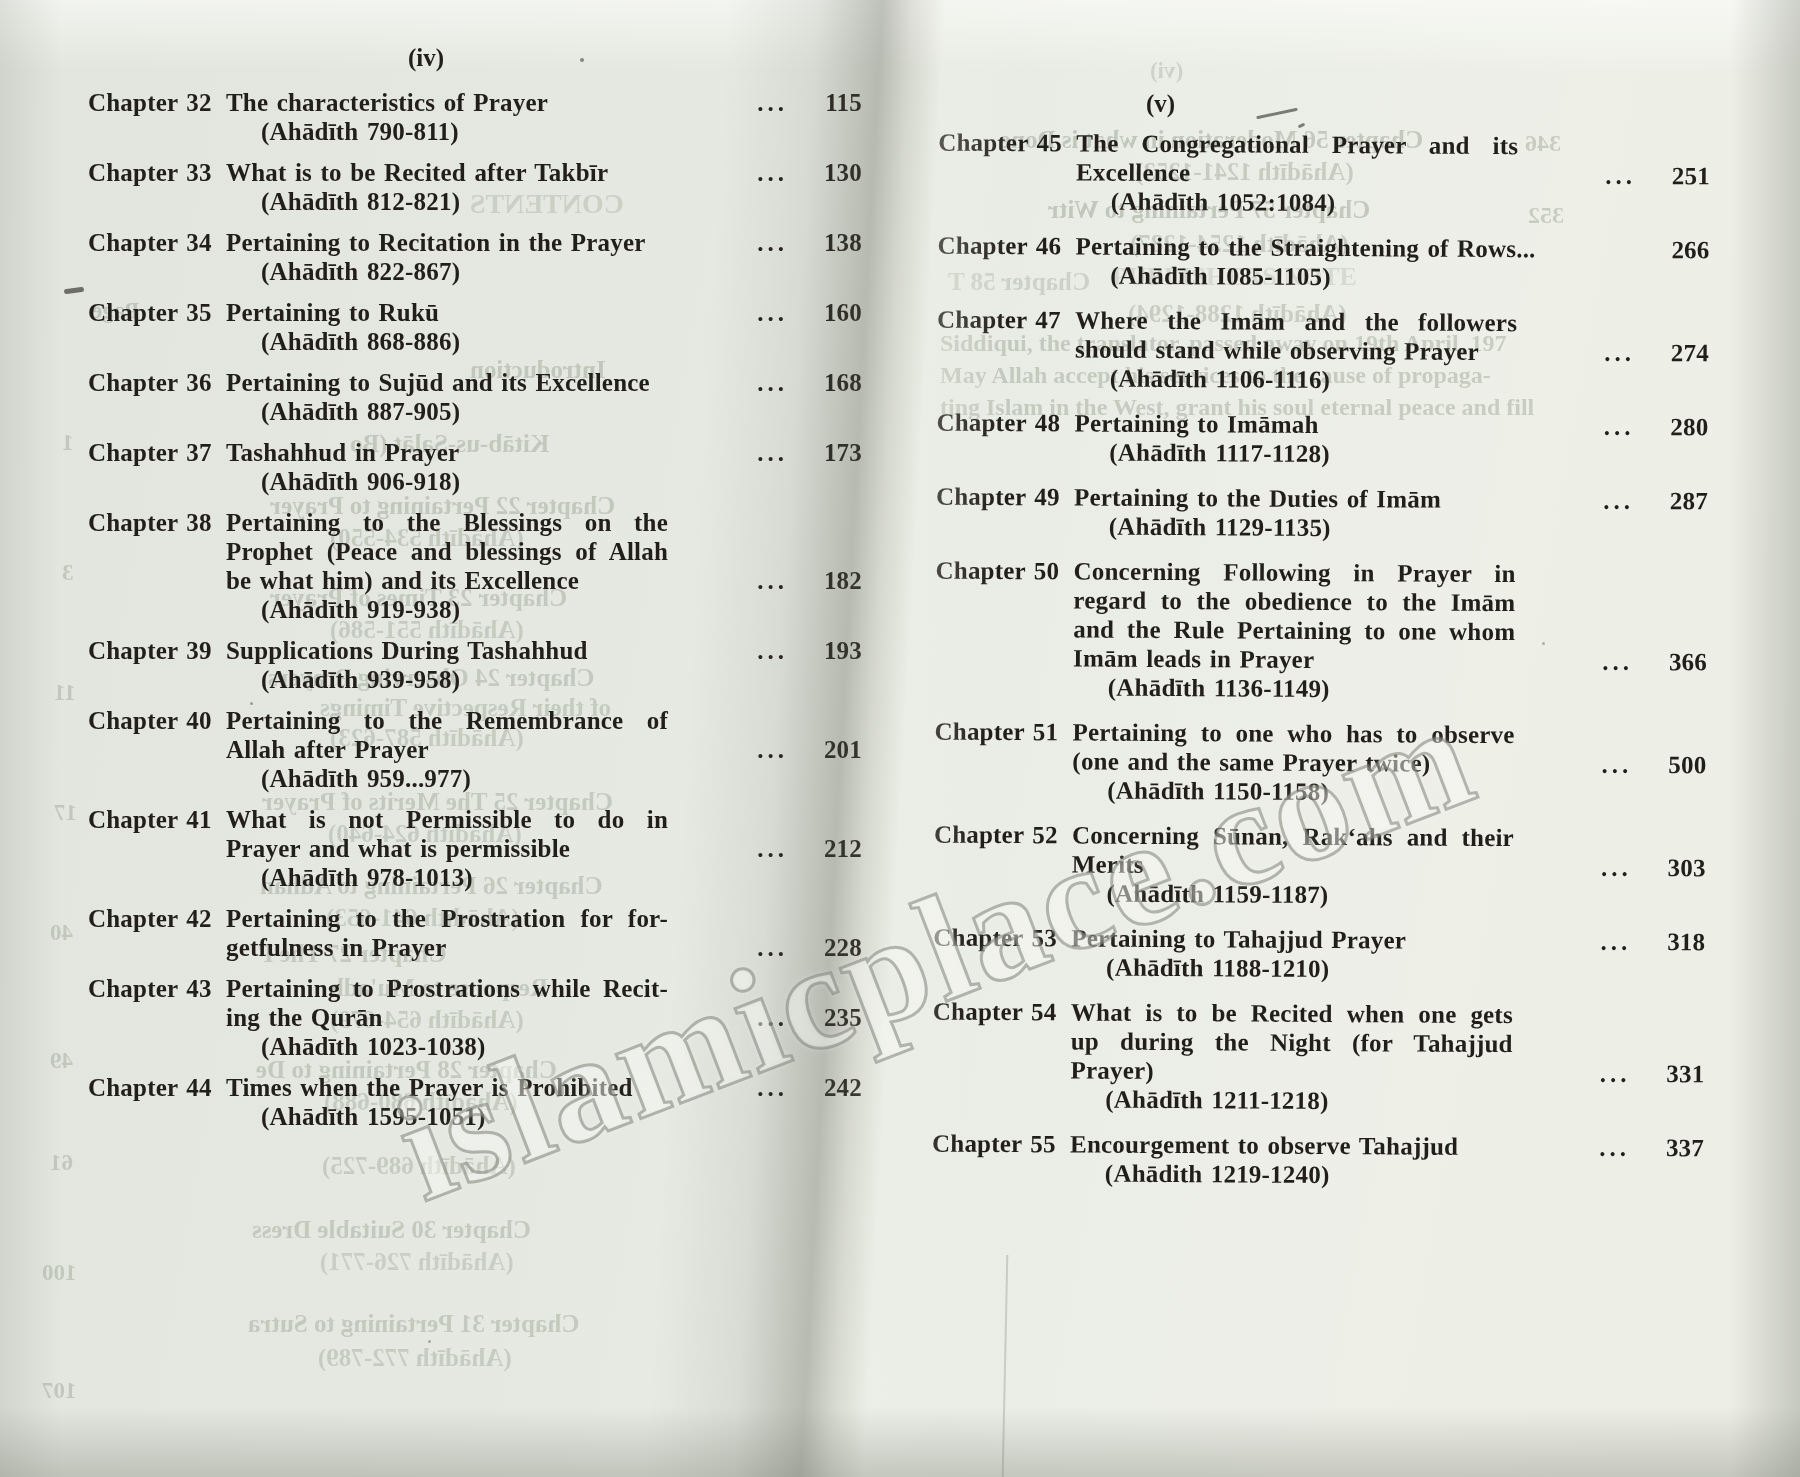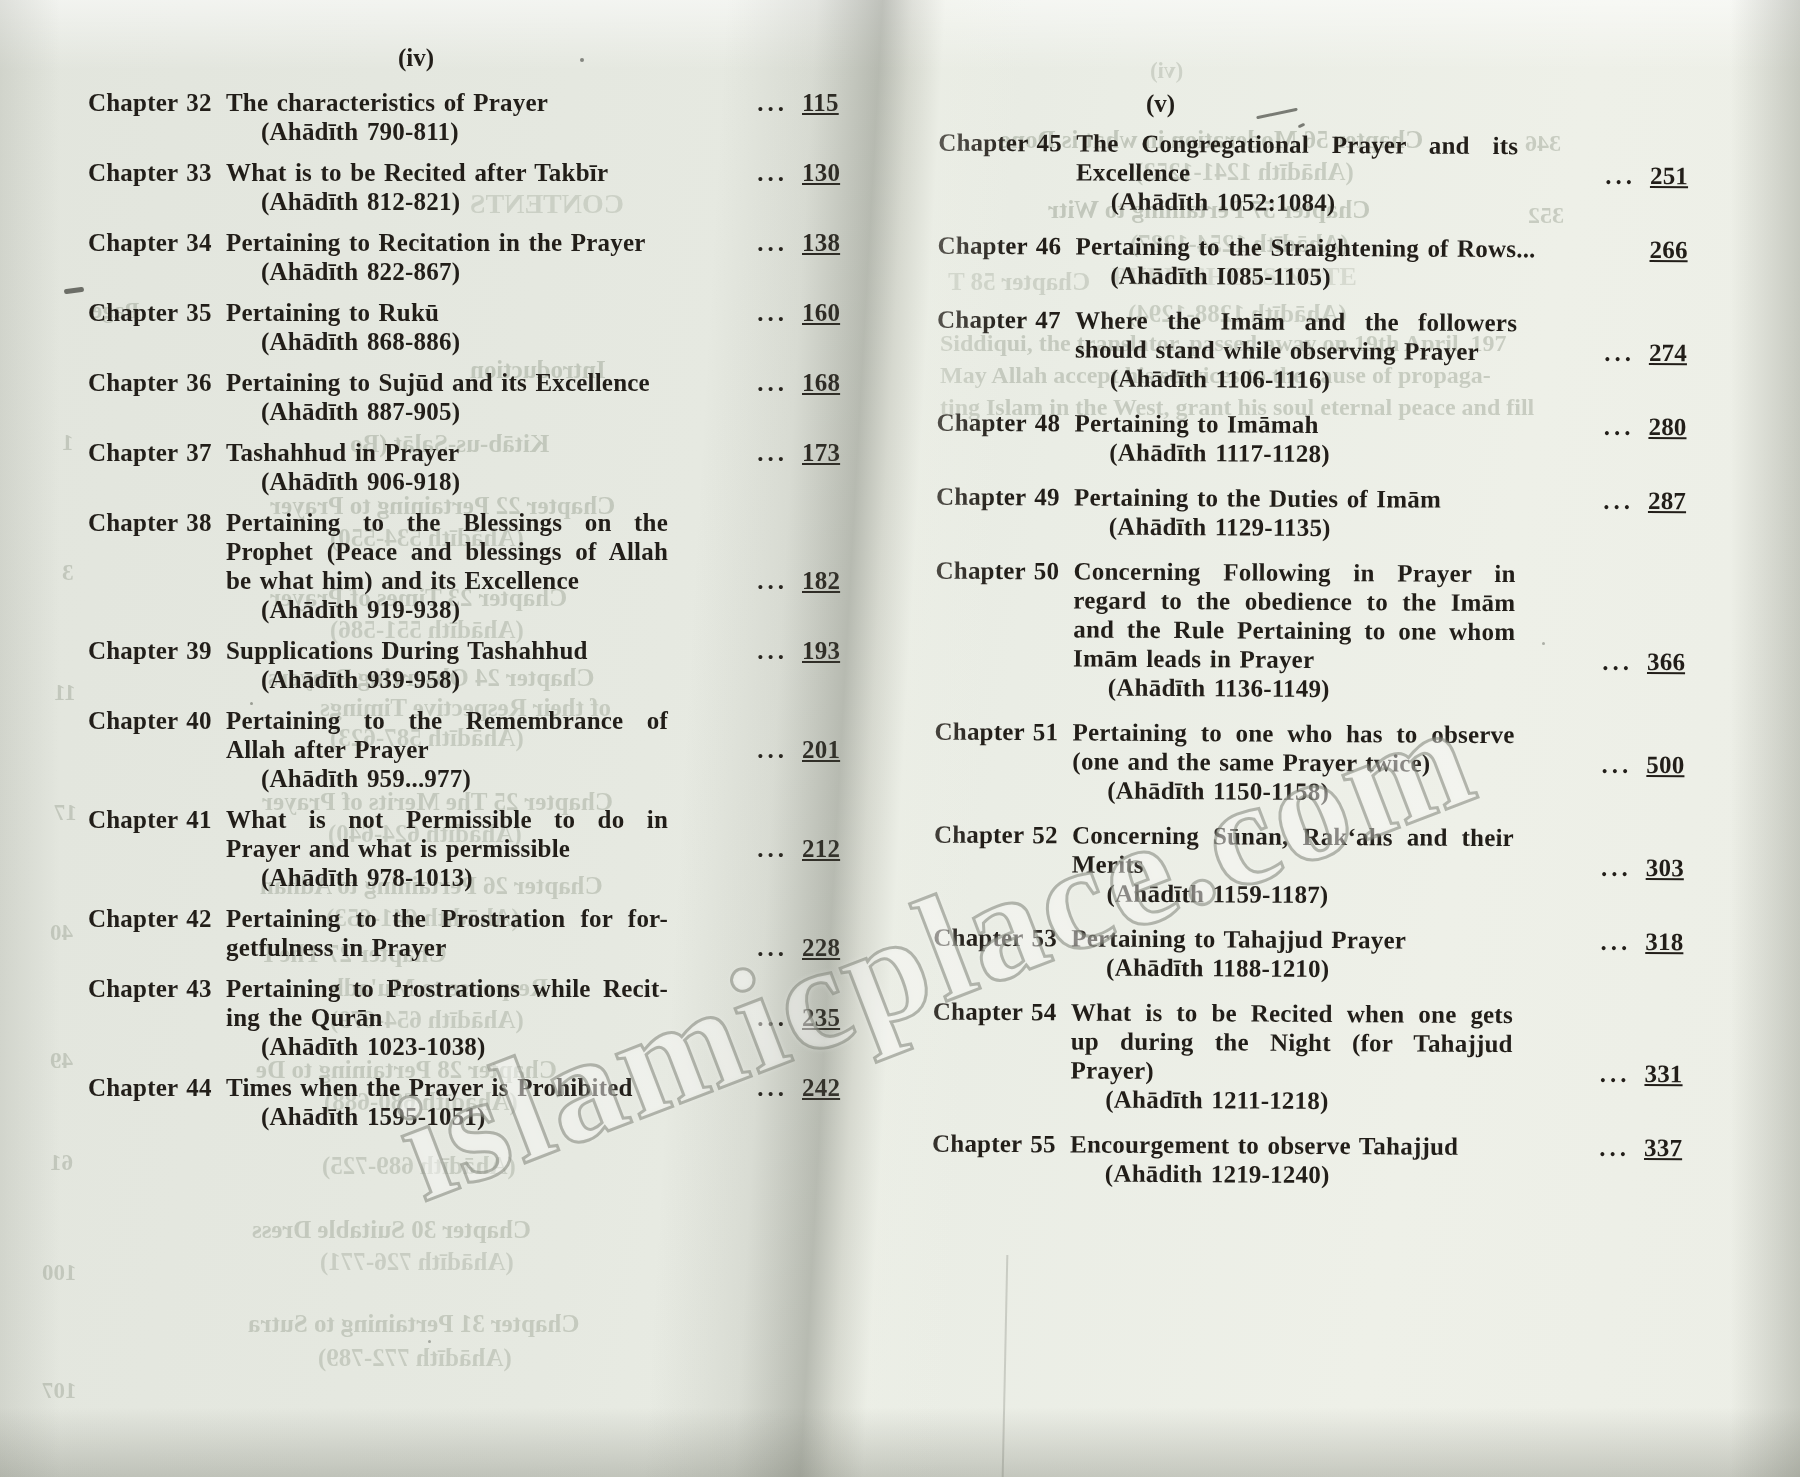--- a/index.html
+++ b/index.html
@@ -20,32 +20,32 @@
     background:linear-gradient(90deg,rgba(130,133,122,.18),rgba(130,133,122,0));pointer-events:none;}
   .spine{position:absolute;left:730px;top:-60px;width:300px;height:1640px;
     transform:rotate(3.2deg);transform-origin:top center;pointer-events:none;
     background:linear-gradient(90deg,rgba(120,122,110,0) 0%,rgba(105,108,96,.12) 30%,rgba(88,92,80,.34) 52%,rgba(140,140,125,.20) 62%,rgba(240,242,233,.28) 73%,rgba(120,122,110,0) 100%);}
   
   .pagecol{position:absolute;color:#221e19;font-weight:700;font-size:25px;line-height:29px;
     letter-spacing:.2px;word-spacing:2px;}
   .page-left{left:88px;top:88px;width:774px;}
   .page-right{left:935px;top:130px;width:772px;transform:rotate(.35deg);}
   .folio{position:absolute;color:#221e19;font-weight:700;font-size:25px;}
-  .folio-left{left:398px;top:44px;}
+  .folio-left{left:408px;top:44px;}
   .folio-right{left:1146px;top:90px;}
   .entry{position:relative;margin-bottom:12px;}
   .page-right .entry{margin-bottom:16px;}
   .ch-label{position:absolute;left:0;top:0;white-space:nowrap;}
   .ch-body{margin-left:138px;}
   .tline{width:442px;white-space:nowrap;text-align:justify;text-align-last:justify;}
   .lastline{display:flex;align-items:baseline;}
   .lastline .txt{white-space:pre;}
   .fill{flex:1 1 auto;}
   .dots{letter-spacing:4px;padding-right:14px;}
-  .pageno{min-width:60px;text-decoration:underline;}
+  .pageno{min-width:60px;text-align:right;}
   .hadith{margin-left:35px;white-space:nowrap;}
   
   .ghost{position:absolute;color:#68735f;font-weight:700;white-space:nowrap;pointer-events:none;}
   .ghost.mirror{transform:scaleX(-1);}
   
   .watermark{position:absolute;left:255px;top:865px;width:1360px;text-align:center;
     transform:rotate(-21deg);font-size:150px;font-weight:700;letter-spacing:3px;
     color:rgba(240,243,235,.22);
     -webkit-text-stroke:3px rgba(125,129,119,.55);
     text-shadow:0 0 6px rgba(255,255,255,.35);pointer-events:none;}

